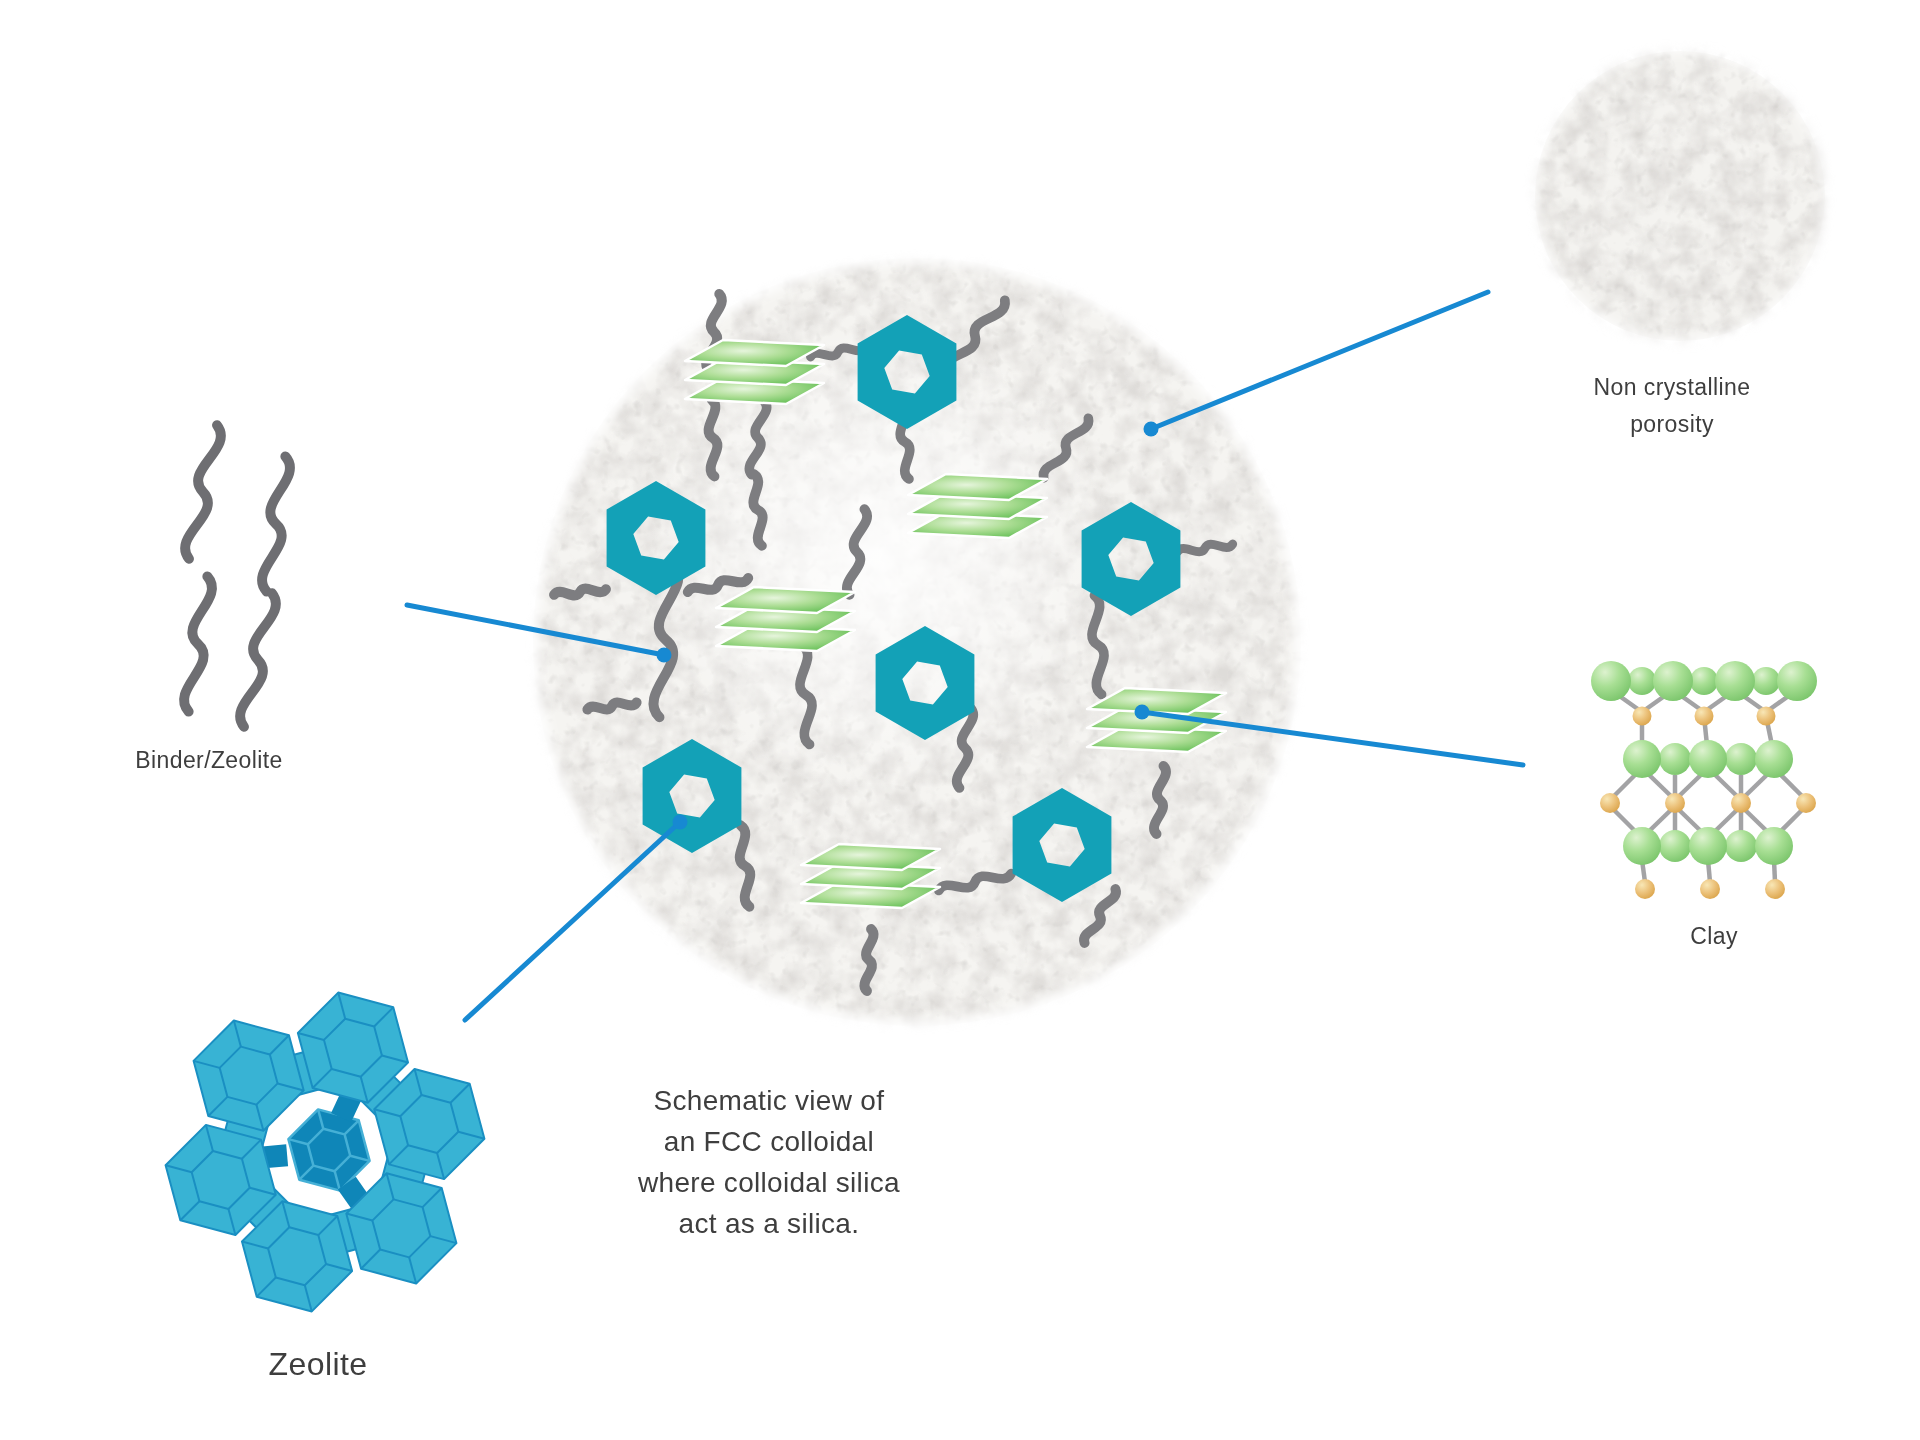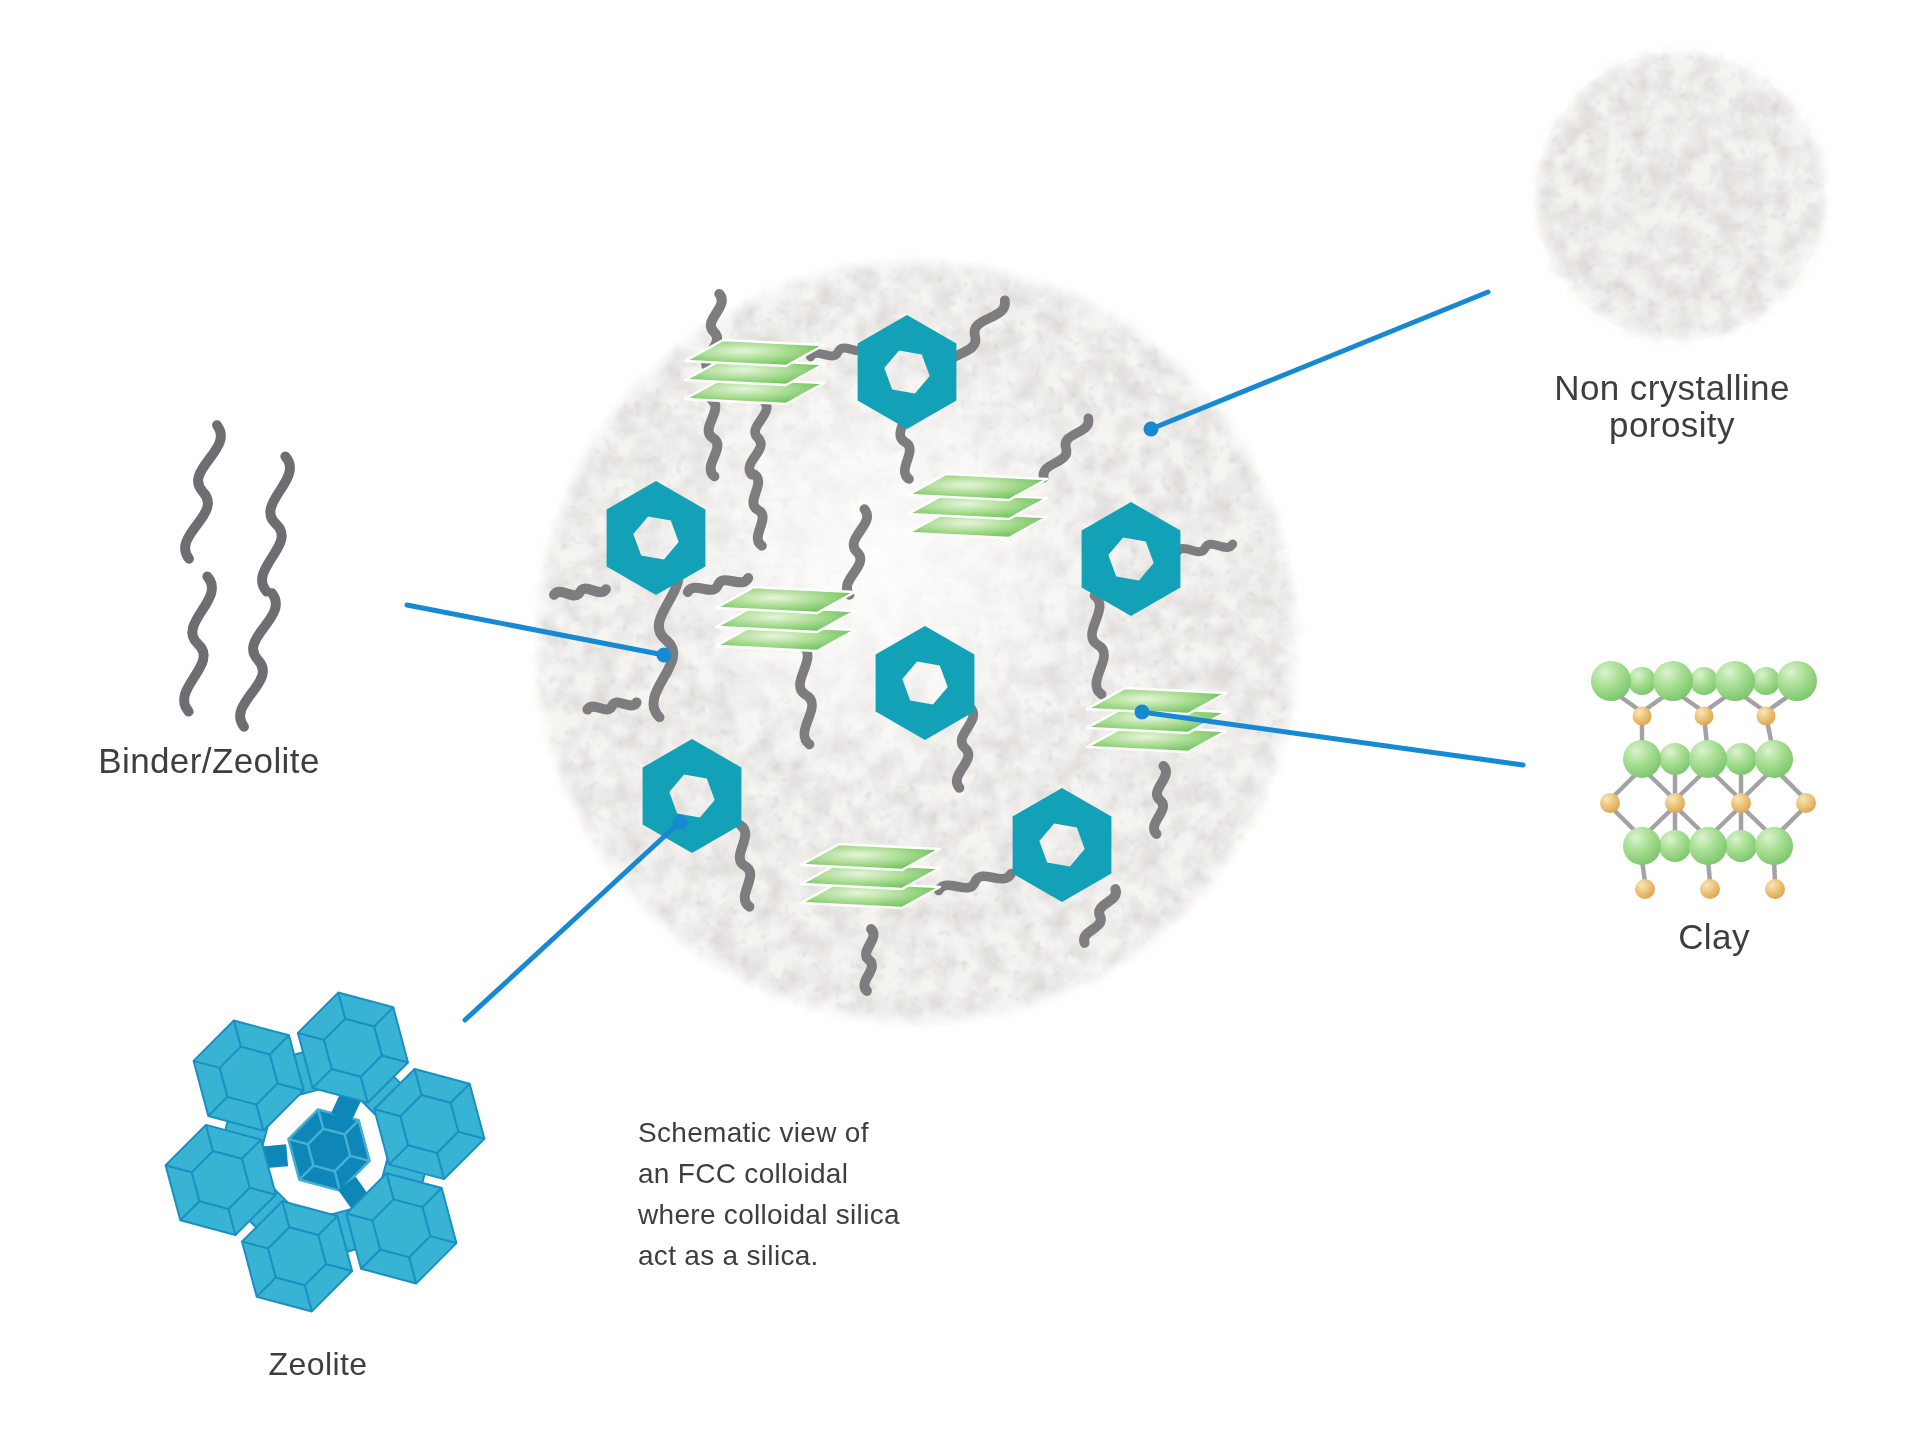--- a/index.html
+++ b/index.html
@@ -1,23 +1,23 @@
 <!DOCTYPE html>
 <html><head>
 <meta charset="utf-8">
 <style>
   html,body{margin:0;padding:0;background:#ffffff;}
   #stage{position:relative;width:1920px;height:1440px;background:#ffffff;overflow:hidden;
          font-family:"Liberation Sans", sans-serif;}
   #stage svg{position:absolute;left:0;top:0;}
-  .lbl{position:absolute;color:#3e3e3e;font-size:35px;letter-spacing:.4px;text-align:center;
+  .lbl{position:absolute;color:#3e3e3e;font-size:23px;letter-spacing:.4px;text-align:center;
        transform:translateX(-50%);white-space:nowrap;line-height:37px;}
   .lbl.zeo{font-size:32px;text-align:right;}
   #caption{position:absolute;left:638px;top:1080px;color:#3e3e3e;font-size:28px;line-height:41px;
-       letter-spacing:.3px;text-align:left;margin-top:32px;}
+       letter-spacing:.3px;text-align:center;}
 </style>
 </head>
 <body>
 
 <div id="stage">
 
 <svg width="1920" height="1440" viewBox="0 0 1920 1440">
   <defs>
     <filter id="grainA" x="-5%" y="-5%" width="110%" height="110%">
       <feTurbulence type="fractalNoise" baseFrequency="0.042" numOctaves="3" seed="11" stitchTiles="stitch"></feTurbulence>

